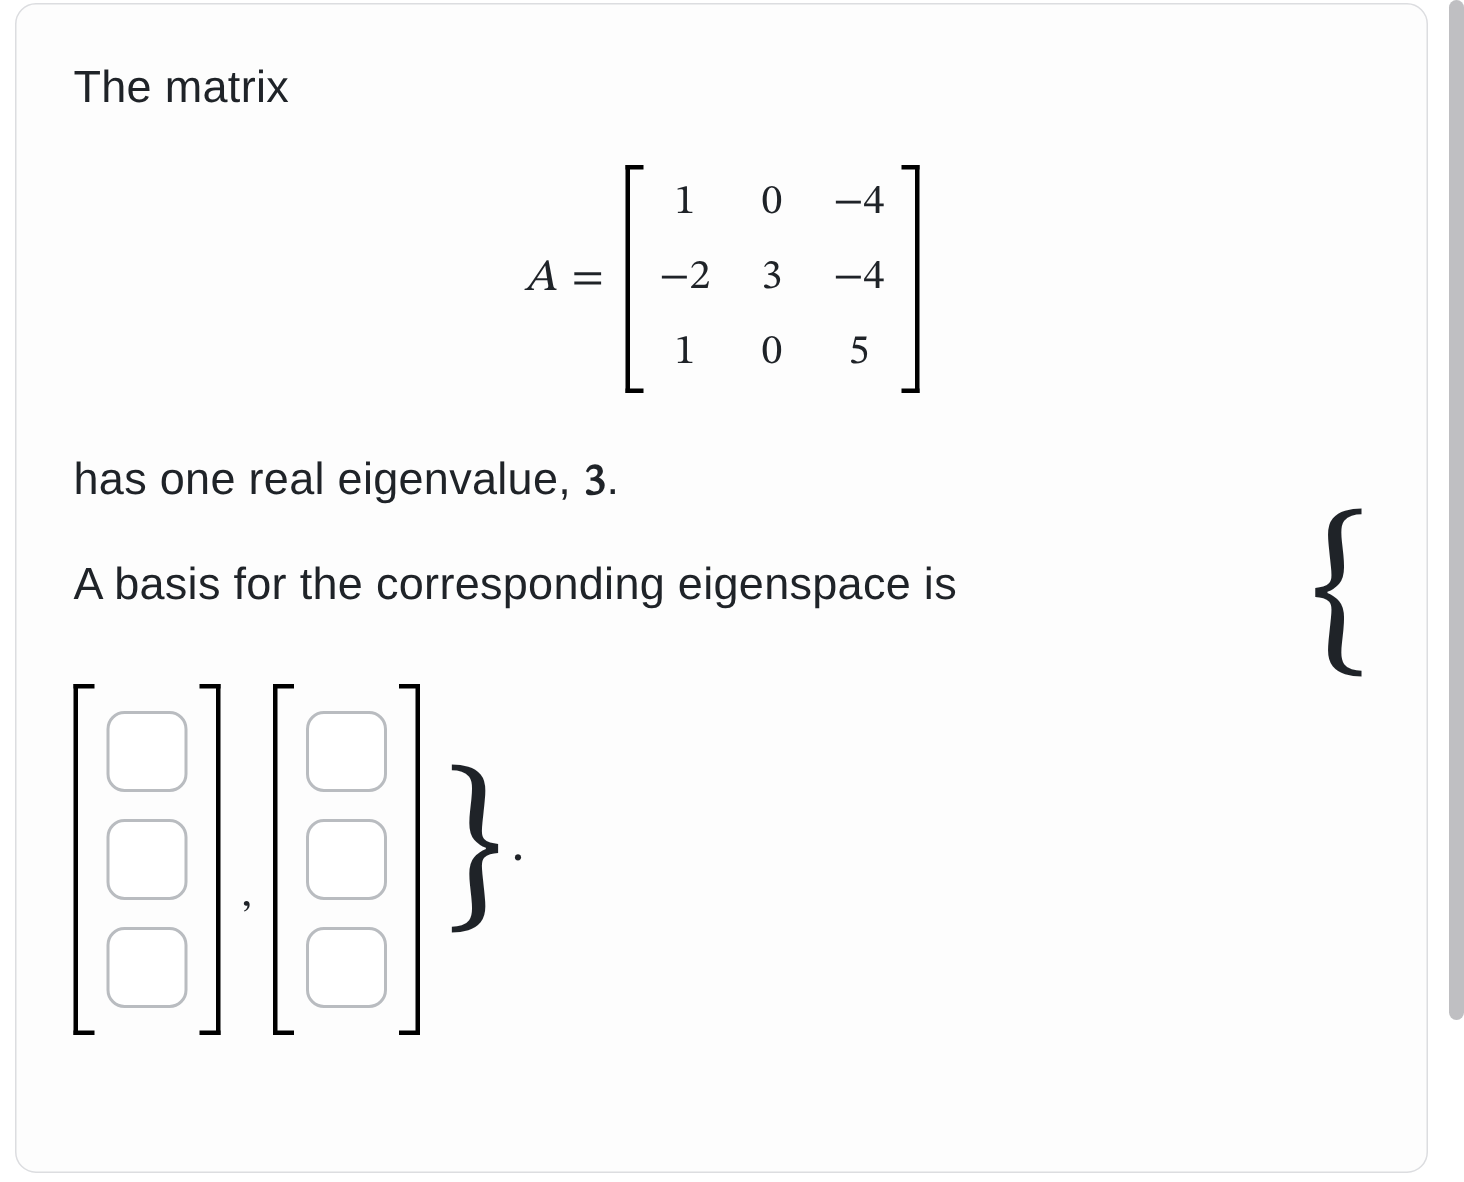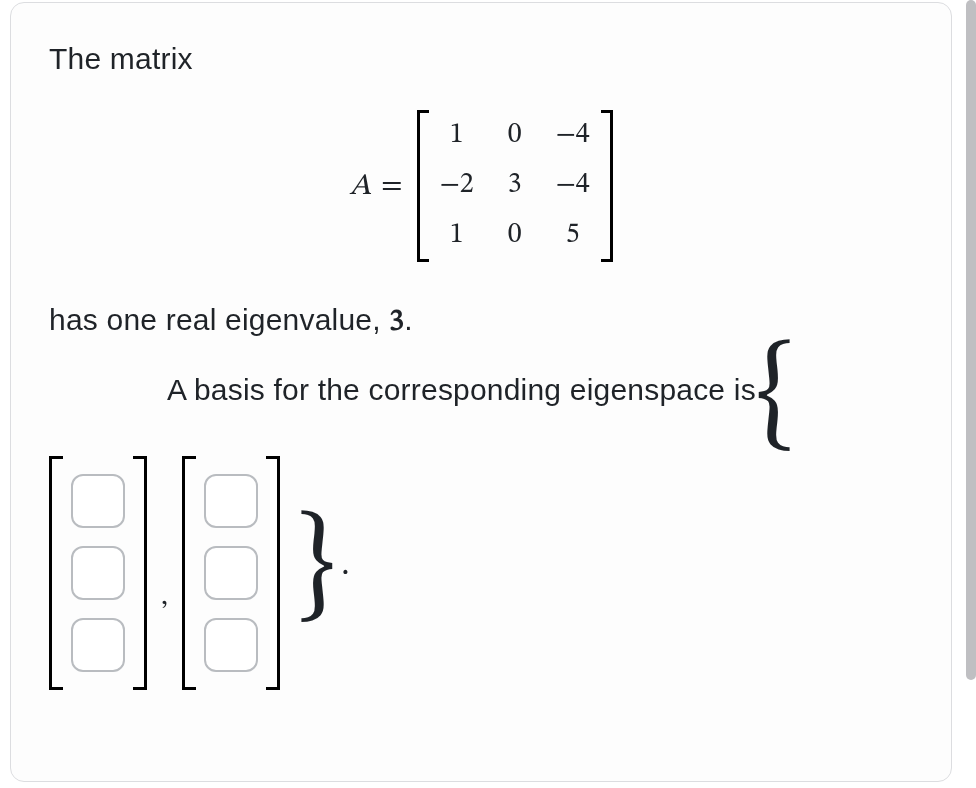--- a/index.html
+++ b/index.html
@@ -93,21 +93,21 @@
   }
   .matrix-A-grid span { font-size: 28px; }
 
   
   .line2 { margin-top: 0; }
 
   
   .line3-row {
     display: flex;
     align-items: center;
-    justify-content: center;
+    justify-content: space-between;
     margin-bottom: 10px;
   }
   .big-brace {
     font-family: "Cambria Math", "STIX Two Math", Georgia, serif;
     font-size: 120px;
     line-height: 0.8;
     font-weight: 300;
     transform: translateY(6px);
   }
 

